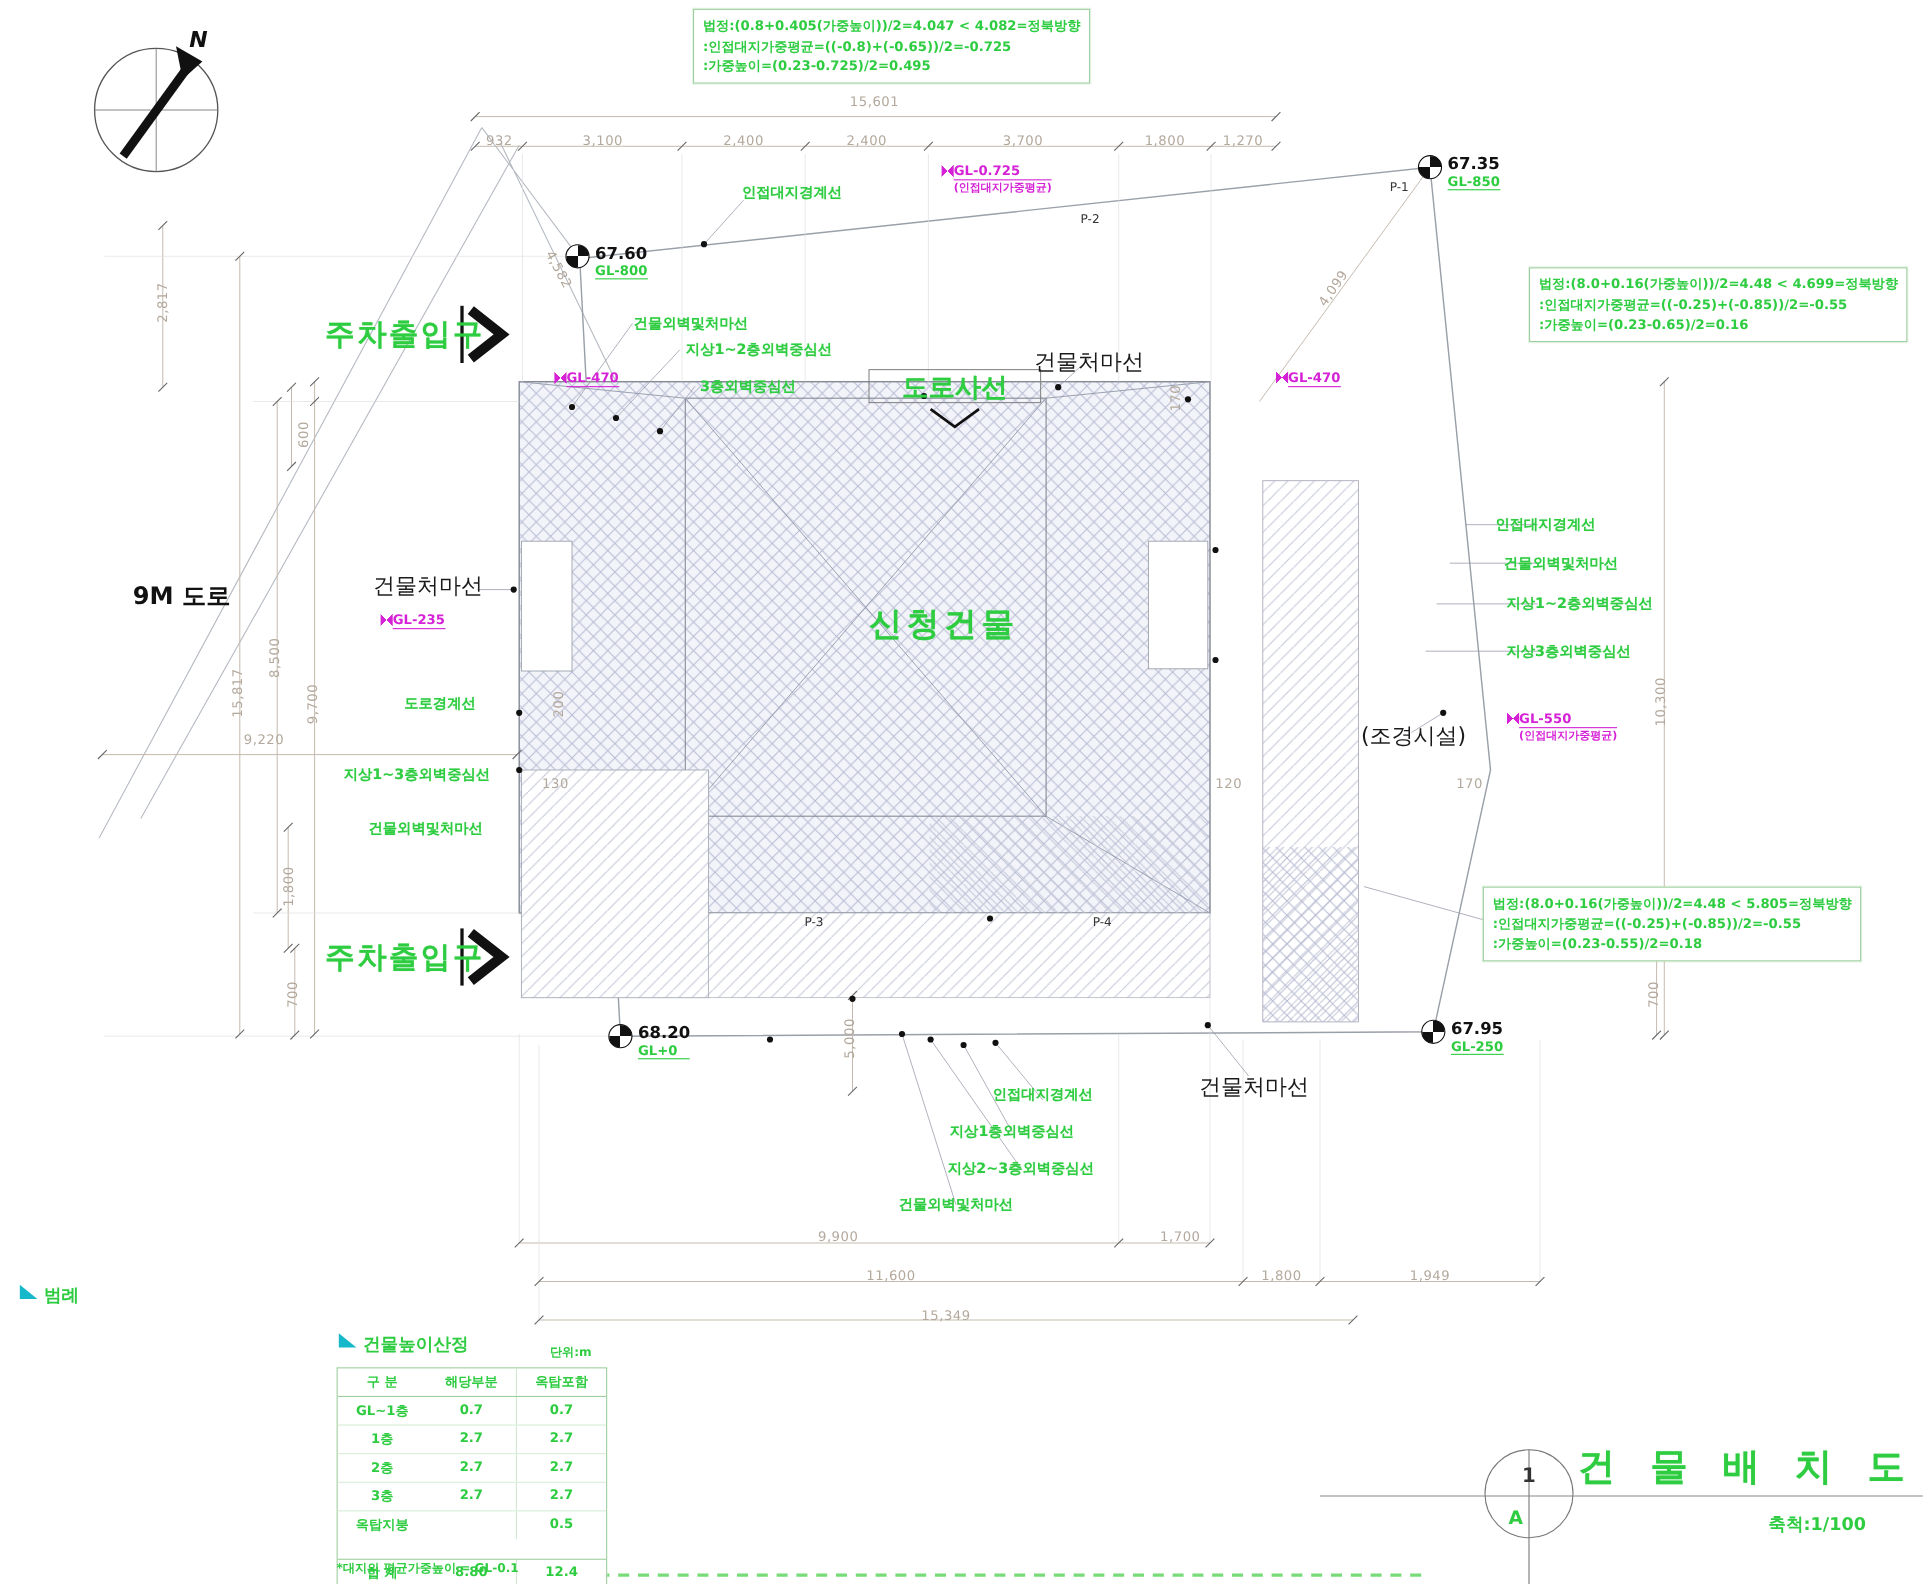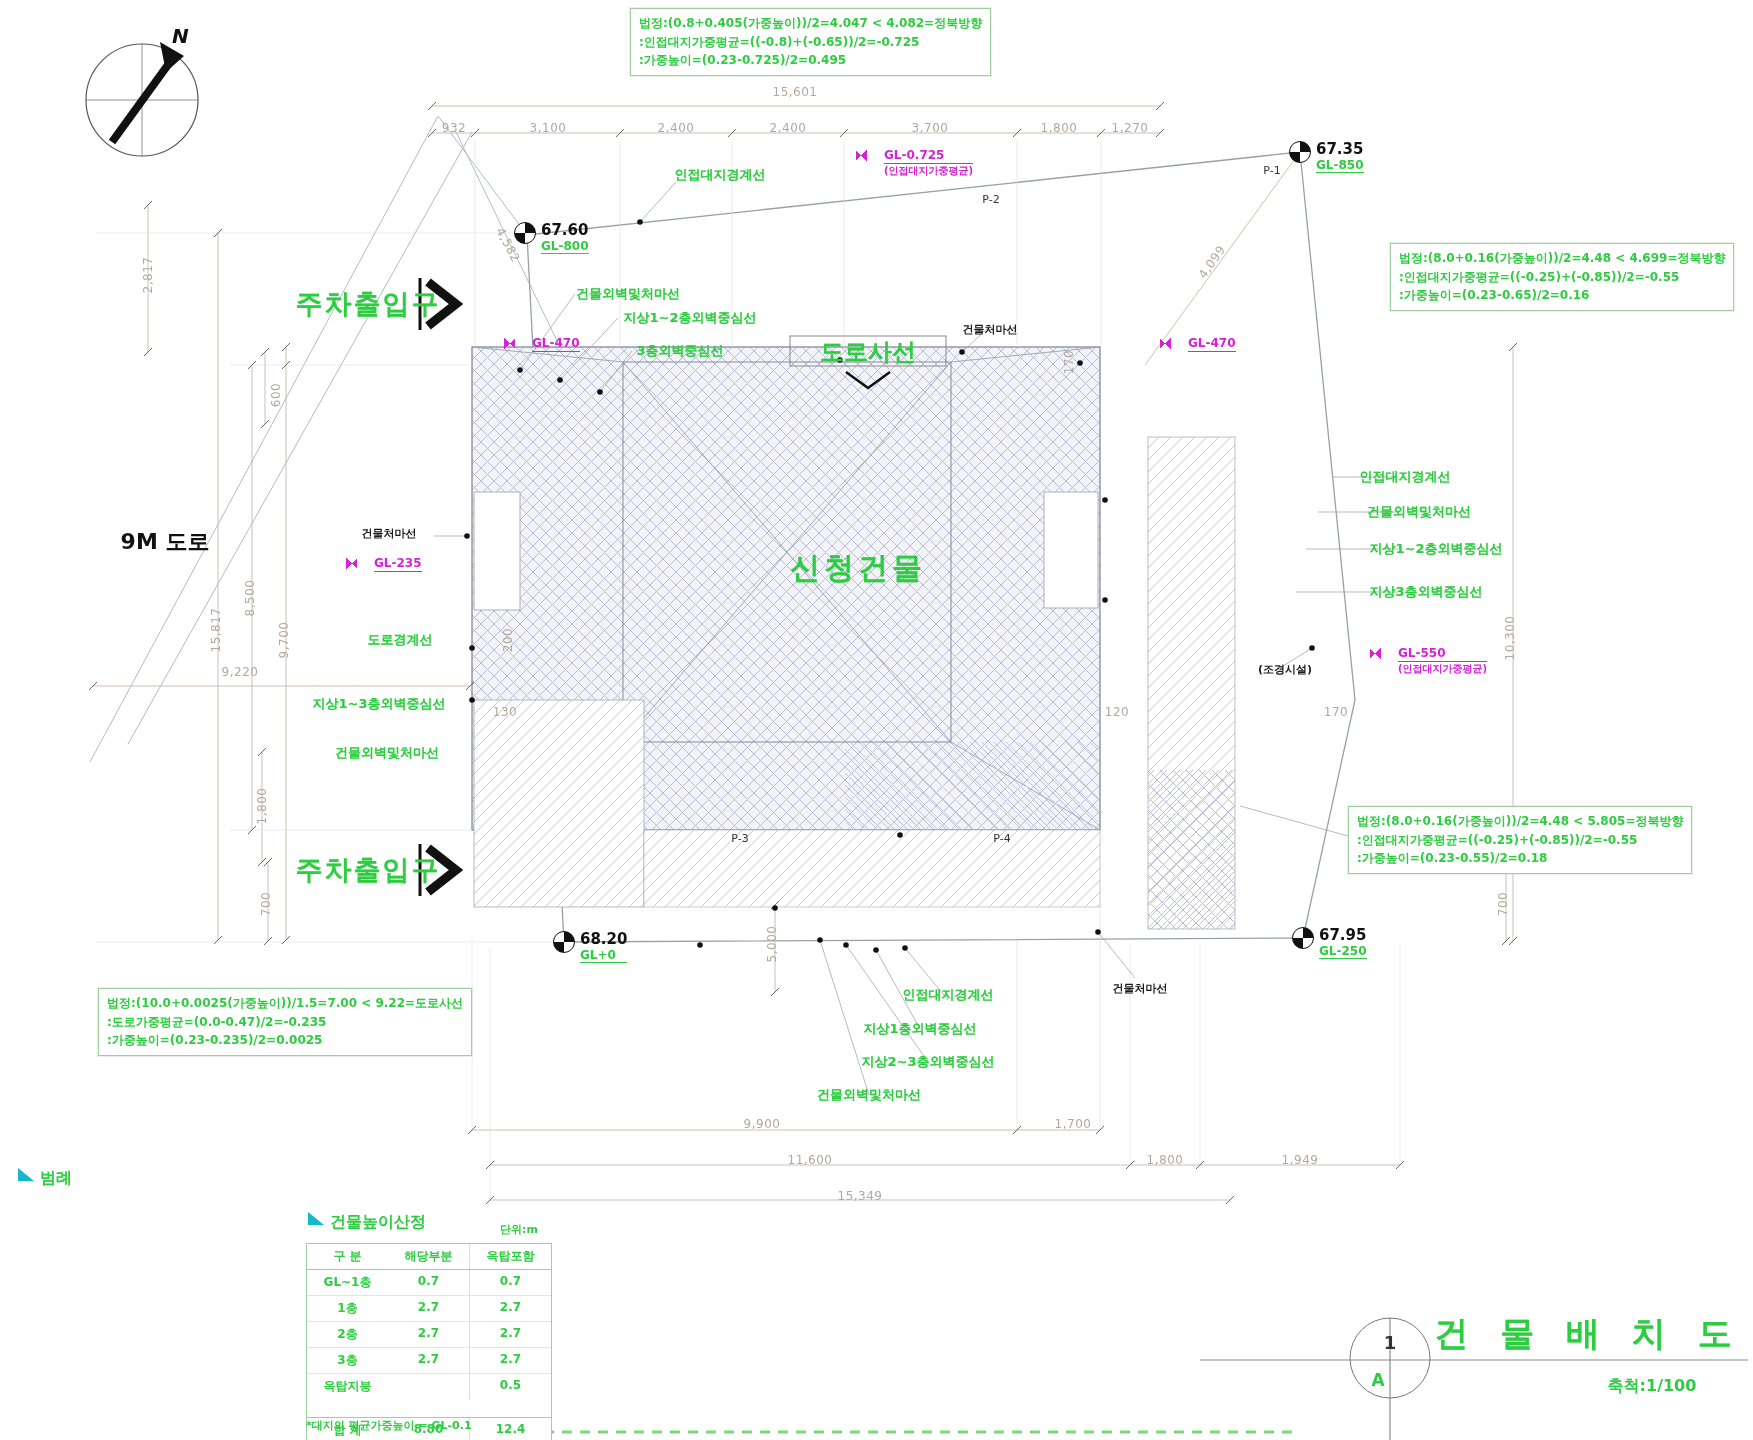--- a/index.html
+++ b/index.html
@@ -2,31 +2,31 @@
 <html><head>
 <meta charset="utf-8">
 <style>
   html,body{margin:0;padding:0;background:#e8e8e8;font-family:"DejaVu Sans",sans-serif;}
   .canvas{position:relative;width:1753px;height:1440px;background:#fff;overflow:hidden;}
   svg.plan{position:absolute;left:0;top:0;}
   #overlay{position:absolute;left:0;top:0;width:100%;height:100%;pointer-events:none;}
   #overlay > div{position:absolute;white-space:nowrap;}
   .dim{color:#b3a89c;font-size:12px;letter-spacing:.5px;transform:translate(-50%,-50%);}
   .glabel{color:#2ecc40;font-size:13px;font-weight:bold;transform:translate(-50%,-50%);text-shadow:0 0 1px rgba(46,204,64,.35);}
-  .blabel{color:#1a1a1a;font-size:11px;font-weight:bold;transform:translate(-50%,-50%);}
+  .blabel{color:#1a1a1a;font-size:20px;font-weight:normal;transform:translate(-50%,-50%);}
   .plabel{color:#333;font-size:11px;transform:translate(-50%,-50%);}
   .bigGreen{color:#2ecc40;font-weight:bold;transform:translate(-50%,-50%);text-shadow:0 0 1px rgba(46,204,64,.4);}
   .entrance{font-size:27px;letter-spacing:2px;}
   .mainent{font-size:24px;}
   .bname{font-size:30px;letter-spacing:4px;}
   .roadlbl{color:#111;font-size:22px;font-weight:bold;transform:translate(-50%,-50%);}
   .northN{color:#111;font-size:20px;font-weight:bold;font-style:italic;}
   .notebox{border:1px solid #9ecf9e;background:#fff;padding:5px 8px;color:#2ecc40;font-size:12px;font-weight:bold;line-height:1.55;box-shadow:0 0 0 1px rgba(158,207,158,.25);}
   .notebox div{white-space:nowrap;}
-  .glmark{display:flex;gap:17px;align-items:flex-start;}
+  .glmark{display:flex;gap:0;align-items:flex-start;}
   .bolt{width:11px;height:11px;margin-top:2px;background:conic-gradient(from 45deg,#d622d6 0 25%,transparent 0 50%,#d622d6 0 75%,transparent 0);}
   .glwrap{display:flex;flex-direction:column;}
   .glmain{color:#d622d6;font-size:12px;font-weight:bold;border-bottom:1px solid #d622d6;padding-bottom:1px;}
   .glsub{color:#d622d6;font-size:10px;font-weight:bold;}
   .bench{display:flex;gap:5px;align-items:flex-start;}
   .bsym{width:22px;height:22px;border-radius:50%;border:1.5px solid #111;box-sizing:border-box;background:conic-gradient(#111 0 25%,#fff 0 50%,#111 0 75%,#fff 0);}
   .btxt b{font-size:15px;color:#111;display:block;line-height:1.1;}
   .btxt i{font-style:normal;color:#2ecc40;font-size:12px;font-weight:bold;display:block;border-bottom:1px solid #2ecc40;}
   
   .secTitle{display:flex;align-items:flex-start;gap:6px;color:#2ecc40;font-size:16px;font-weight:bold;}
@@ -212,25 +212,20 @@
     <div class="notebox" style="left:1390px;top:243px;transform:none;">
       <div>법정:(8.0+0.16(가중높이))/2=4.48 &lt; 4.699=정북방향</div>
       <div>:인접대지가중평균=((-0.25)+(-0.85))/2=-0.55</div>
       <div>:가중높이=(0.23-0.65)/2=0.16</div>
     </div>
     <div class="notebox" style="left:1348px;top:806px;transform:none;">
       <div>법정:(8.0+0.16(가중높이))/2=4.48 &lt; 5.805=정북방향</div>
       <div>:인접대지가중평균=((-0.25)+(-0.85))/2=-0.55</div>
       <div>:가중높이=(0.23-0.55)/2=0.18</div>
     </div>
-    <div class="notebox" style="left:98px;top:988px;transform:none;">
-      <div>법정:(10.0+0.0025(가중높이))/1.5=7.00 &lt; 9.22=도로사선</div>
-      <div>:도로가중평균=(0.0-0.47)/2=-0.235</div>
-      <div>:가중높이=(0.23-0.235)/2=0.0025</div>
-    </div>
 
     <div class="secTitle" style="left:18px;top:1168px;">
       <span class="tri"></span>
       <span>범례</span>
     </div>
 
     <div class="secTitle" style="left:308px;top:1212px;">
       <span class="tri"></span>
       <span>건물높이산정</span>
     </div>

